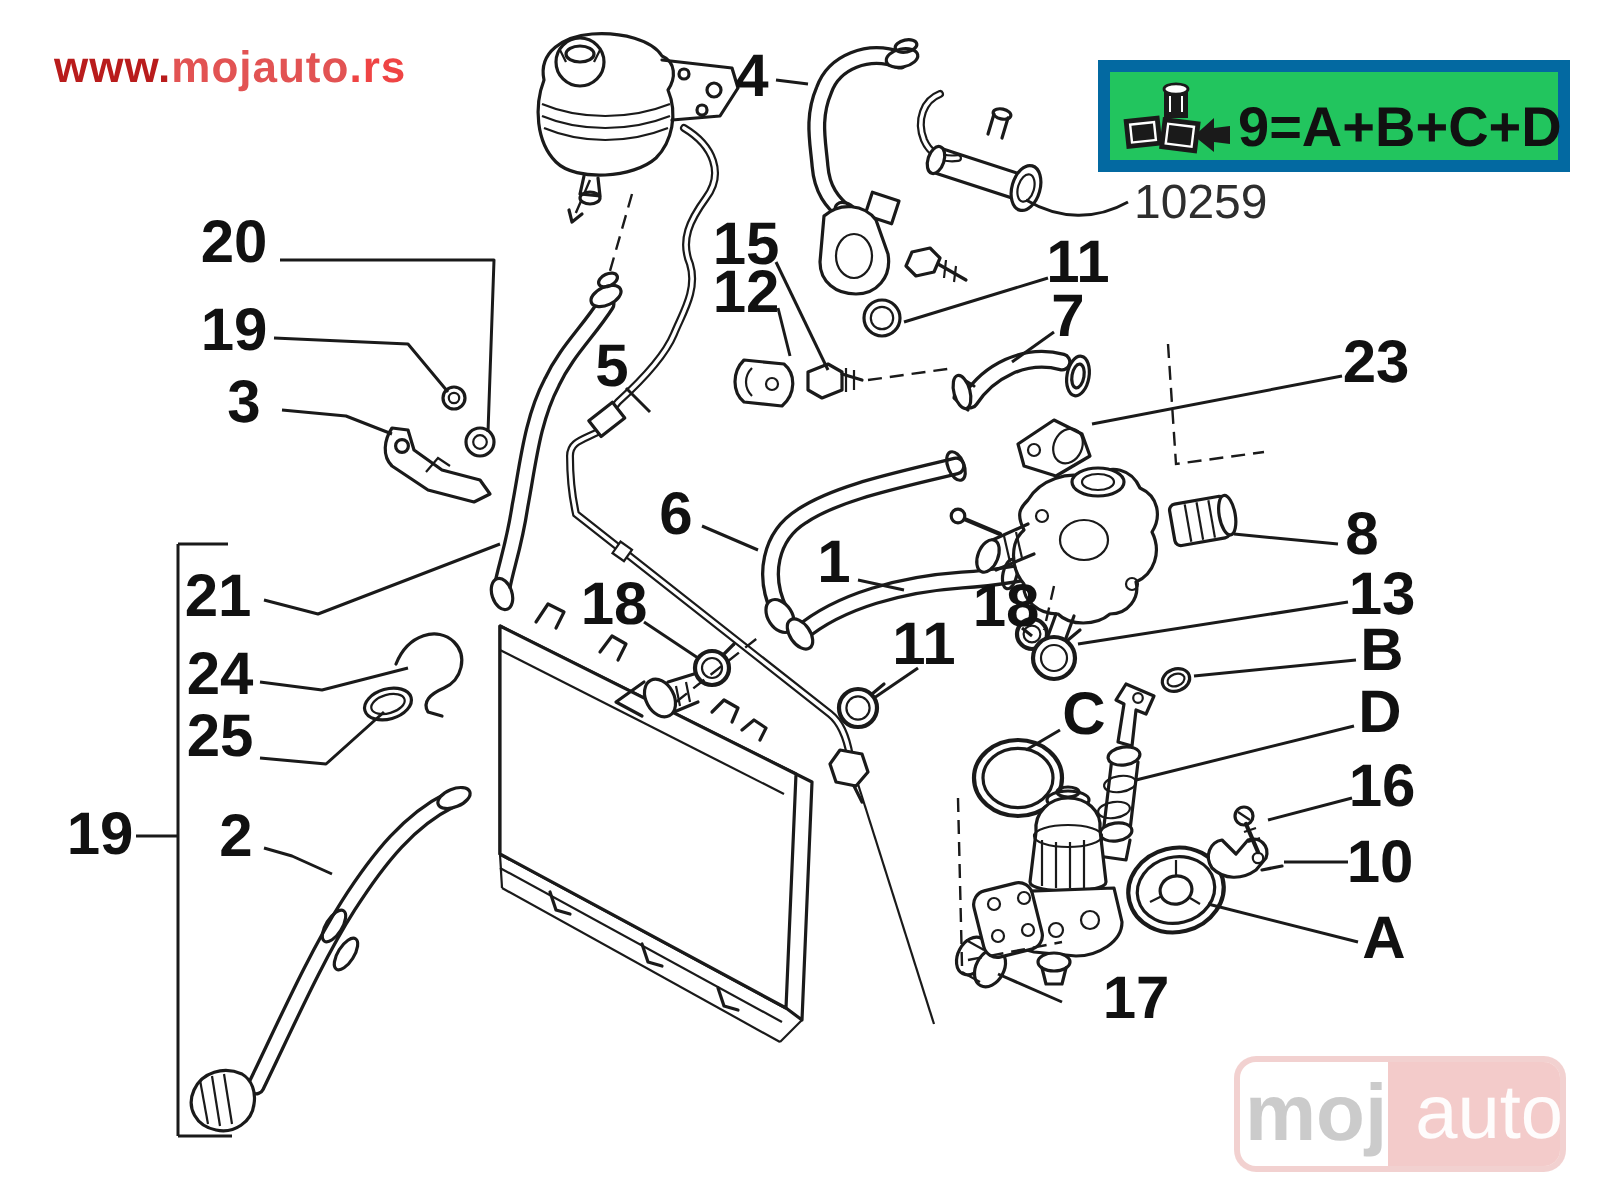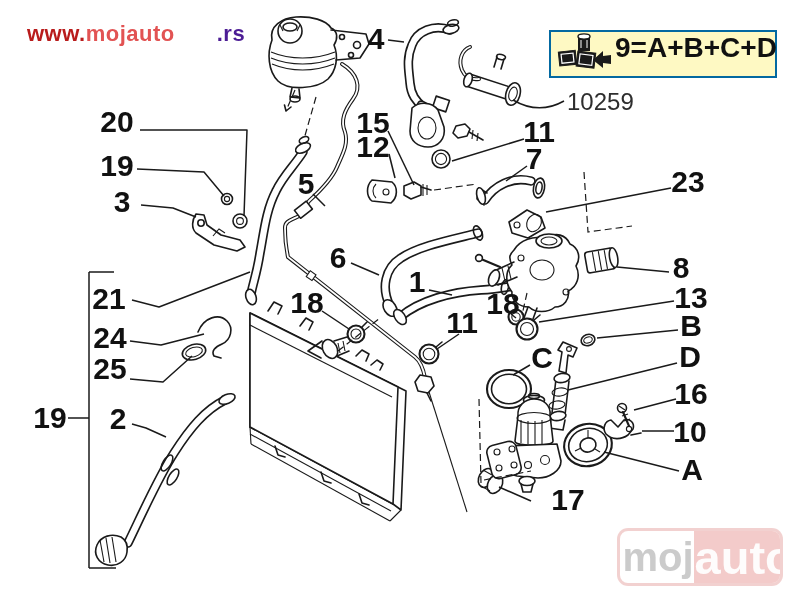--- a/index.html
+++ b/index.html
@@ -16,36 +16,36 @@
   .pipe-o{fill:none;stroke:#1a1a1a;stroke-width:4;stroke-linecap:round;}
   .pipe-i{fill:none;stroke:#ffffff;stroke-width:1.8;stroke-linecap:round;}
   .dash{fill:none;stroke:#1a1a1a;stroke-width:1.2;stroke-dasharray:7 4;}
   .leader{fill:none;stroke:#1a1a1a;stroke-width:1.5;stroke-linejoin:round;}
   
   .lbl{position:absolute;z-index:3;transform:translate(-50%,-50%);
        font-weight:bold;font-size:30px;line-height:1;white-space:nowrap;}
   
   .site-url{position:absolute;left:27px;top:21px;z-index:3;font-weight:bold;
             font-size:22px;letter-spacing:.5px;}
-  .site-url .p1{color:#b91c1c;} .site-url .p2{color:#e25353;margin-top:20px;} .site-url .p3{color:#4c1d95;margin-left:42px;}
+  .site-url .p1{color:#b91c1c;} .site-url .p2{color:#e25353;margin-top:20px;} .site-url .p3{color:#ef4444;}
   
   .legend{position:absolute;left:549px;top:30px;width:224px;height:44px;z-index:3;
-          border:2px solid #0369a1;background:#fef9c3;display:flex;align-items:flex-start;}
+          border:6px solid #0369a1;background:#22c55e;display:flex;align-items:flex-end;}
   .legend .kit-ic{margin-left:4px;flex:0 0 auto;}
   .legend .formula{font-weight:bold;font-size:28px;letter-spacing:0px;margin-left:2px;}
   .figref{position:absolute;left:567px;top:88px;z-index:3;font-size:24px;color:#2e2e2e;}
   
   .wm{position:absolute;left:617px;top:528px;width:160px;height:52px;z-index:2;
       display:flex;border:3px solid rgba(214,106,102,.55);border-radius:11px;
       overflow:hidden;opacity:.55;background:rgba(255,255,255,.2);}
   .wm .l{flex:0 0 46%;display:flex;align-items:center;justify-content:flex-end;
          font-weight:bold;font-size:40px;color:rgba(130,130,130,.75);}
   .wm .r{flex:1;display:flex;align-items:center;justify-content:flex-start;
-         font-weight:bold;font-size:47px;color:rgba(255,255,255,.95);
-         background:rgba(222,112,108,.65);padding-left:1px;}
+         font-weight:normal;font-size:38px;color:rgba(255,255,255,.95);
+         background:rgba(222,112,108,.65);padding-left:14px;}
 </style>
 </head>
 <body>
 
 <svg id="art" width="800" height="600" viewBox="0 0 800 600">
   <defs>
     <path id="p-h21" d="M303,152 C294,166 283,176 276,191 C266,210 264,232 260,253 C257,273 253,283 251,294"></path>
     <path id="p-h2" d="M128,543 C143,512 158,478 174,453 C190,428 205,410 225,400"></path>
     <path id="p-h4" d="M450,30 C434,24 417,31 412,45 C406,59 409,71 410,83 C411,95 416,101 423,107"></path>
     <path id="p-h6" d="M390,306 C381,288 385,268 401,258 C419,246 450,240 478,233"></path>

